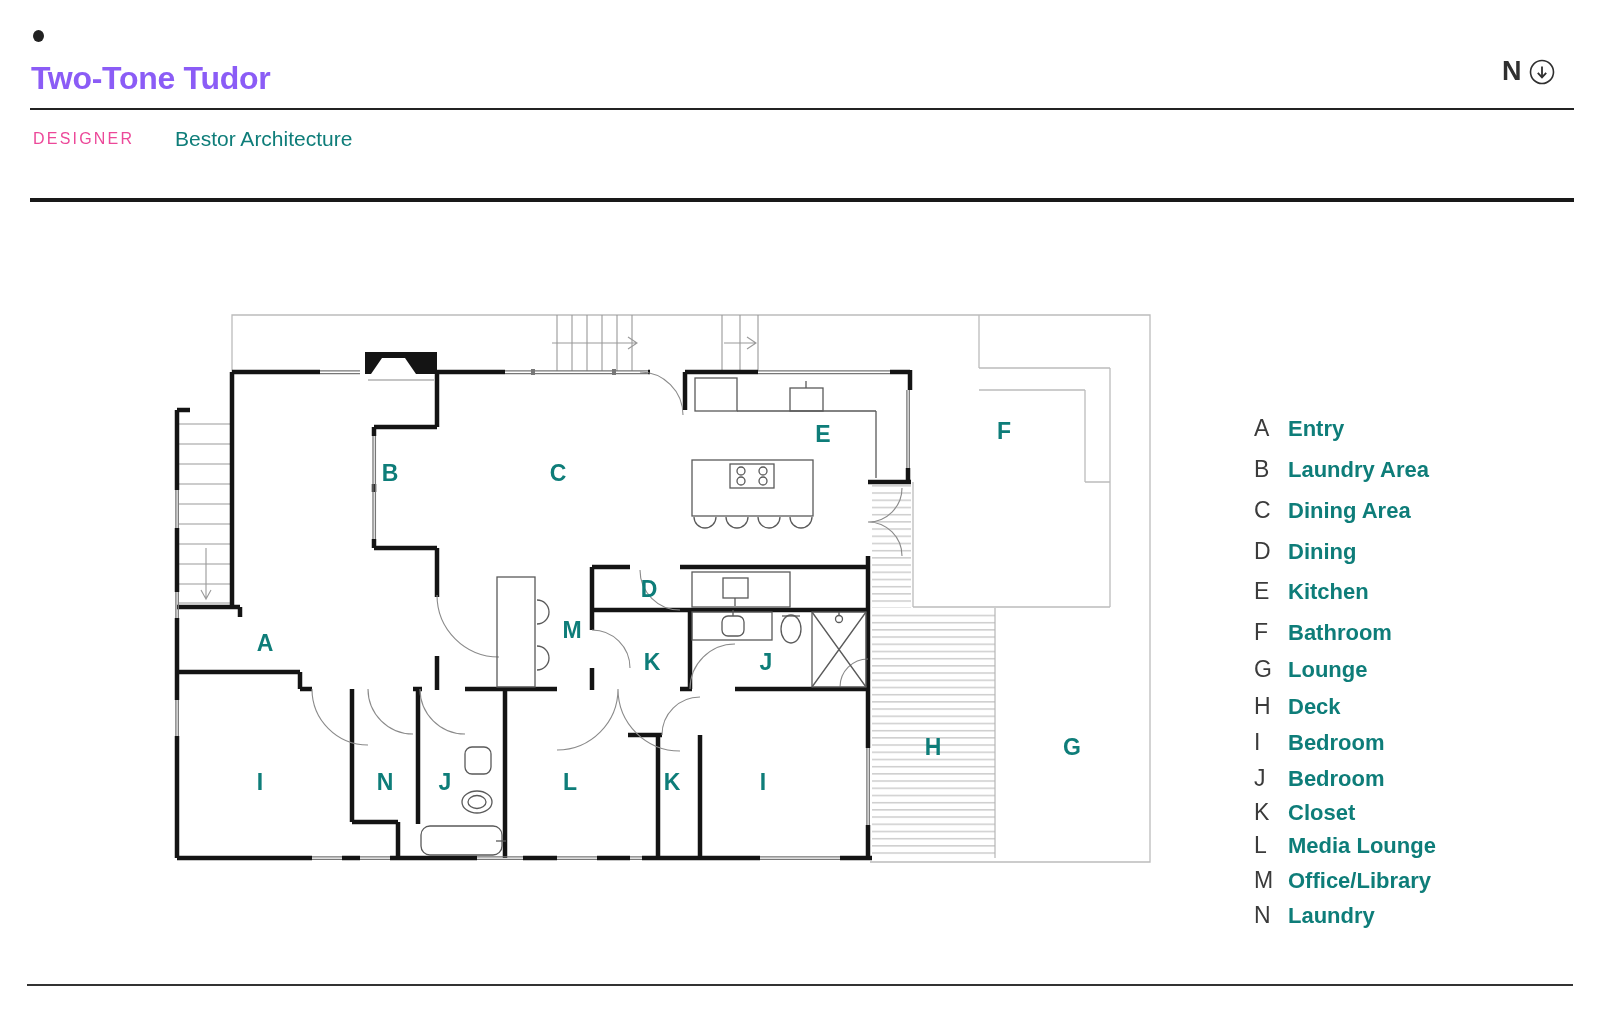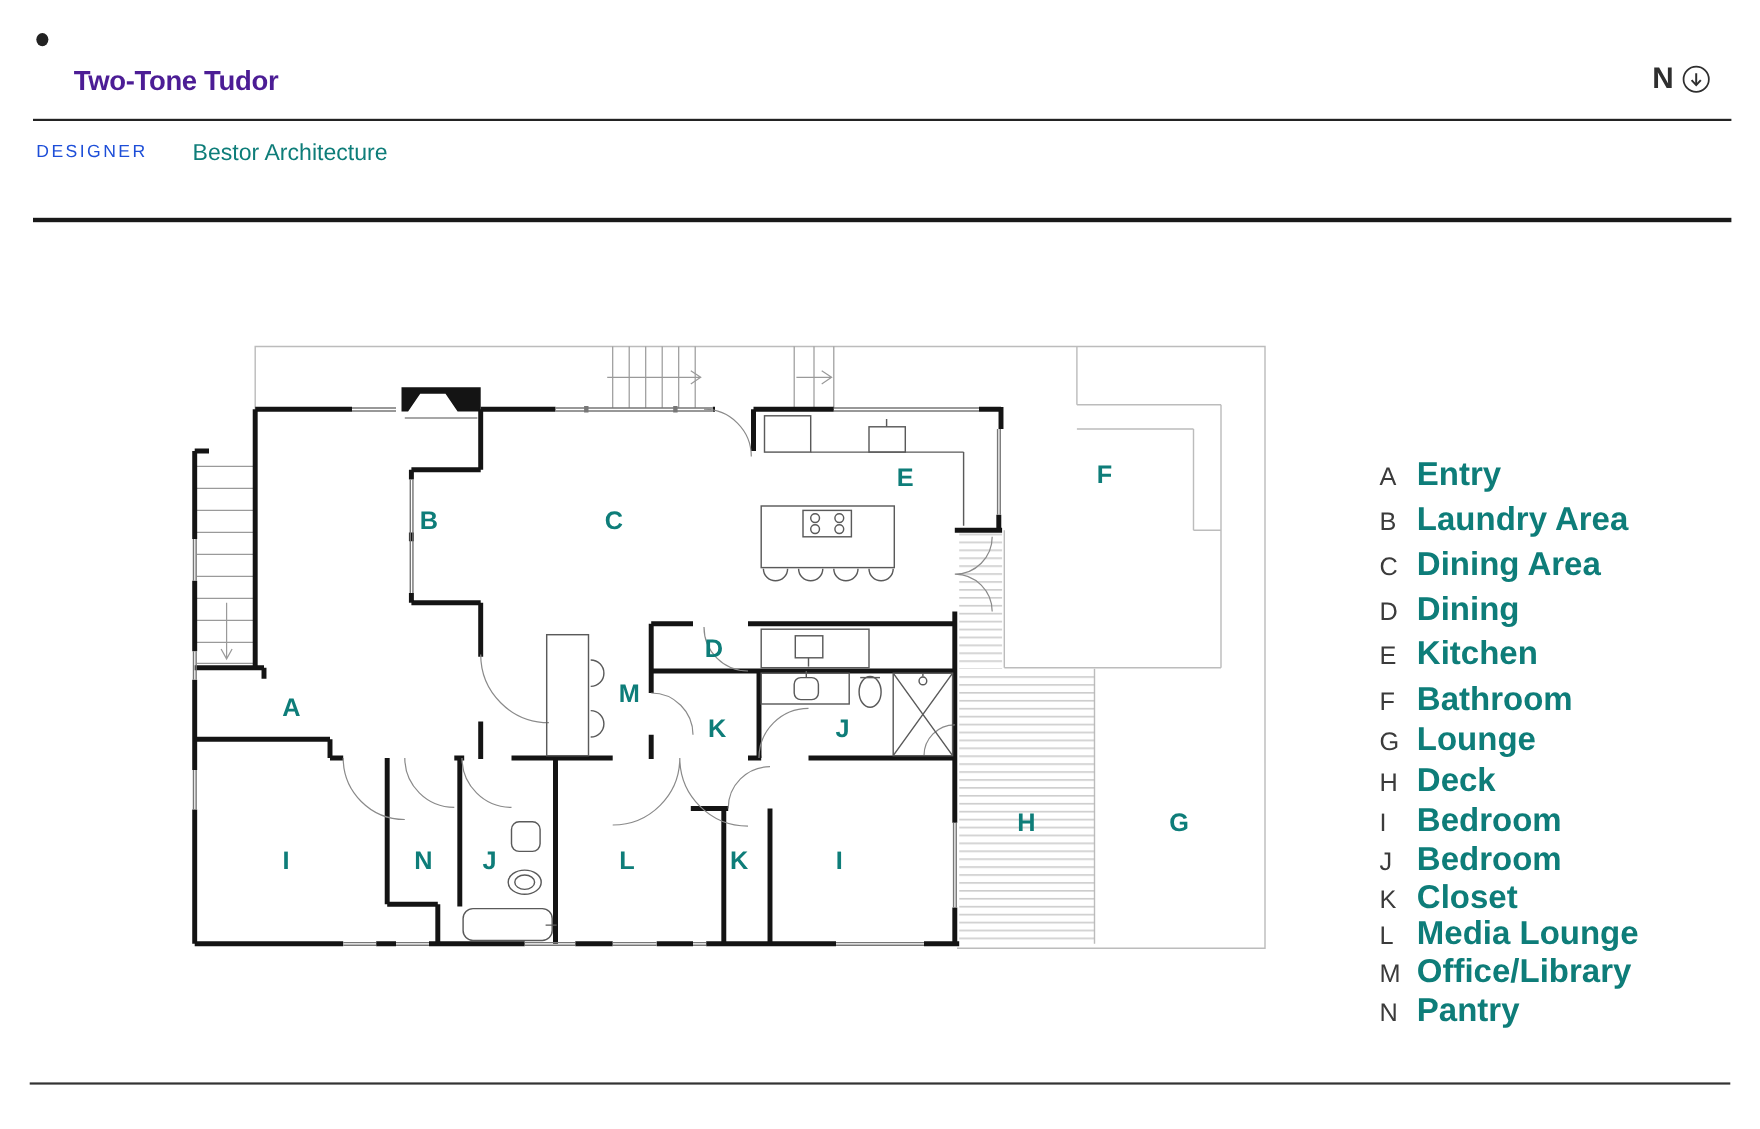--- a/index.html
+++ b/index.html
@@ -1,41 +1,41 @@
 <!DOCTYPE html>
 <html><head>
 <meta charset="utf-8">
 <style>
   * { box-sizing: border-box; margin: 0; padding: 0; }
   html,body { background:#fff; }
   body { font-family: "Liberation Sans", sans-serif; }
   .page { position:relative; width:1600px; height:1026px; background:#ffffff; overflow:hidden; }
 
   .dot { position:absolute; left:33px; top:30px; width:11px; height:12px; border-radius:50%; background:#222; }
-  .title { position:absolute; left:31px; top:60px; font-size:25px; font-weight:700; color:#4c1d95; letter-spacing:-0.3px;margin-left:36px; }
+  .title { position:absolute; left:31px; top:60px; font-size:32px; font-weight:700; color:#8b5cf6; letter-spacing:-0.3px; }
 
   .rule-thin   { position:absolute; left:30px; right:26px; top:108px; height:2px; background:#232323; }
   .rule-thick  { position:absolute; left:30px; right:26px; top:198px; height:4px; background:#191919; }
   .rule-bottom { position:absolute; left:27px; right:27px; top:984px; height:2px; background:#333; }
 
   .meta { position:absolute; left:33px; top:122px; }
   .meta-row { display:flex; align-items:center; height:33px; }
-  .meta-label { width:142px; font-size:16px; letter-spacing:2.2px; color:#1d4ed8; }
+  .meta-label { width:142px; font-size:16px; letter-spacing:2.2px; color:#ec4899; }
   .meta-value { font-size:21px; font-weight:400; color:#0e7d79; }
 
   .compass { position:absolute; left:1502px; top:58px; display:flex; align-items:center; gap:7px; }
   .compass-n { font-size:27px; font-weight:700; color:#2f2f2f; line-height:1; }
   .compass-icon svg { display:block; }
 
   .plan-wrap { position:absolute; left:160px; top:300px; width:1010px; height:575px; }
 
   .legend { position:absolute; left:1254px; top:0; width:330px; height:1026px; }
   .legend-row { position:absolute; display:flex; align-items:baseline; height:28px; }
   .legend-key { width:34px; font-size:23px; color:#3b3b3b; }
-  .legend-label { font-size:30px; font-weight:700; color:#0e7d79; white-space:nowrap; }
+  .legend-label { font-size:22px; font-weight:700; color:#0e7d79; white-space:nowrap; }
 
   text.room-label { font-family:"Liberation Sans", sans-serif; font-size:23px; font-weight:700; fill:#0e7d79; text-anchor:middle; }
 </style>
 </head>
 <body>
 
 <div class="page">
 
   <span class="dot"></span>
   <div class="title">Two-Tone Tudor</div>
@@ -245,19 +245,19 @@
     <div class="legend-row" style="top:832px">
         <span class="legend-key">L</span>
         <span class="legend-label">Media Lounge</span>
       </div>
     <div class="legend-row" style="top:867px">
         <span class="legend-key">M</span>
         <span class="legend-label">Office/Library</span>
       </div>
     <div class="legend-row" style="top:902px">
         <span class="legend-key">N</span>
-        <span class="legend-label">Pantry</span>
+        <span class="legend-label">Laundry</span>
       </div>
   </div>
 
   <div class="rule-bottom"></div>
 
 </div>
 
 </body></html>

